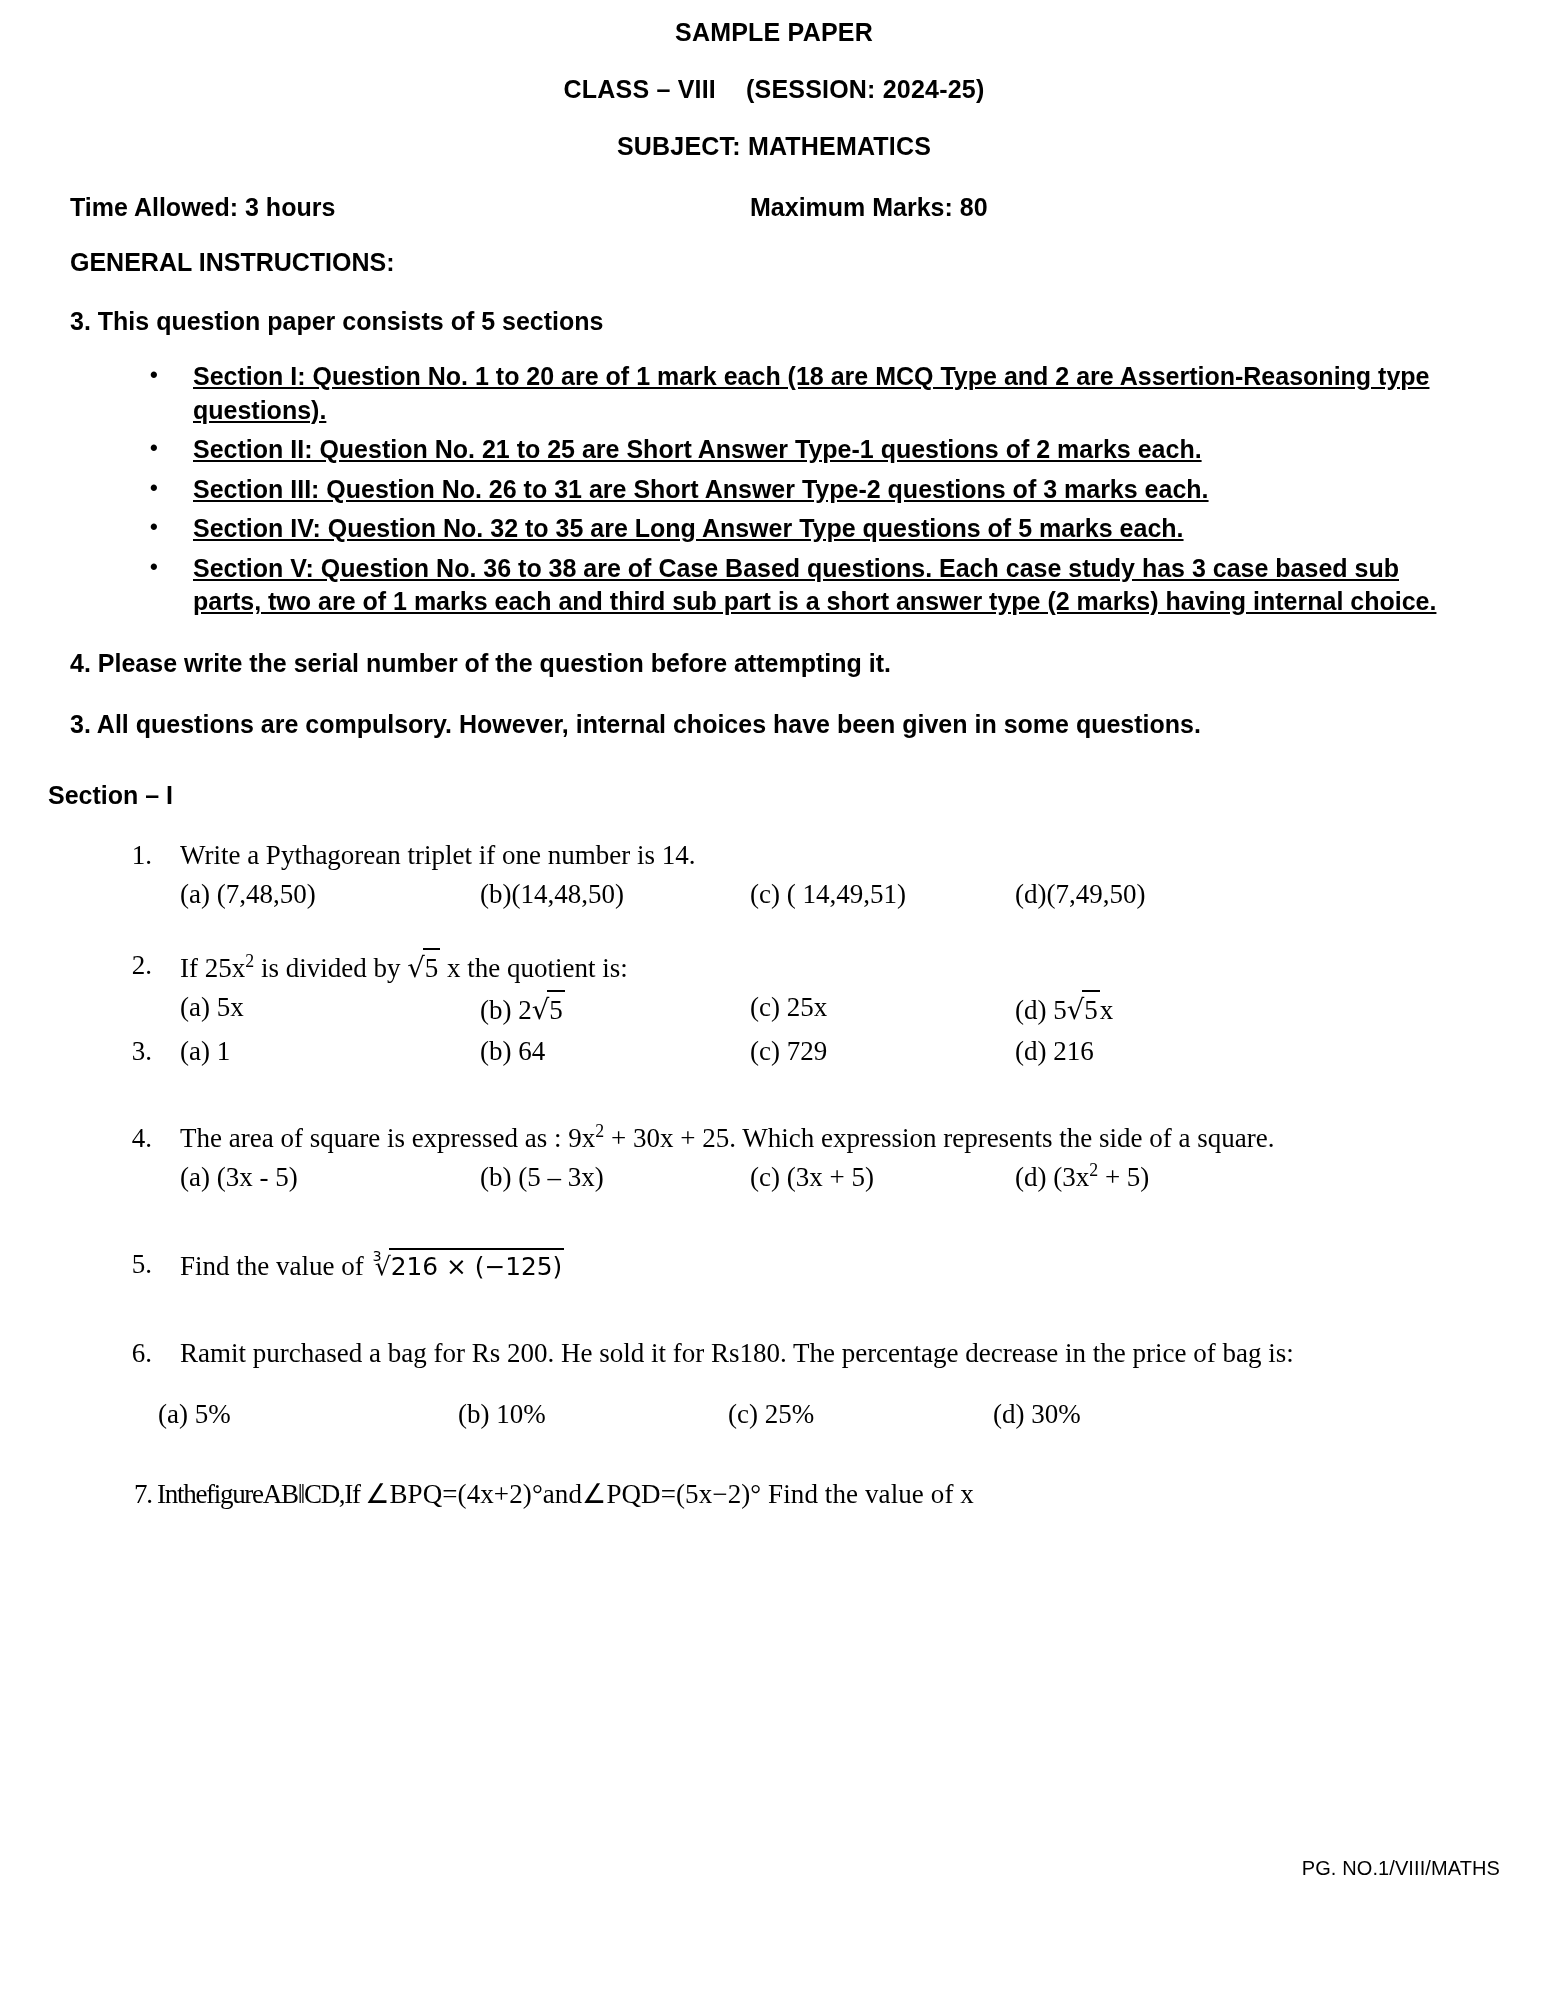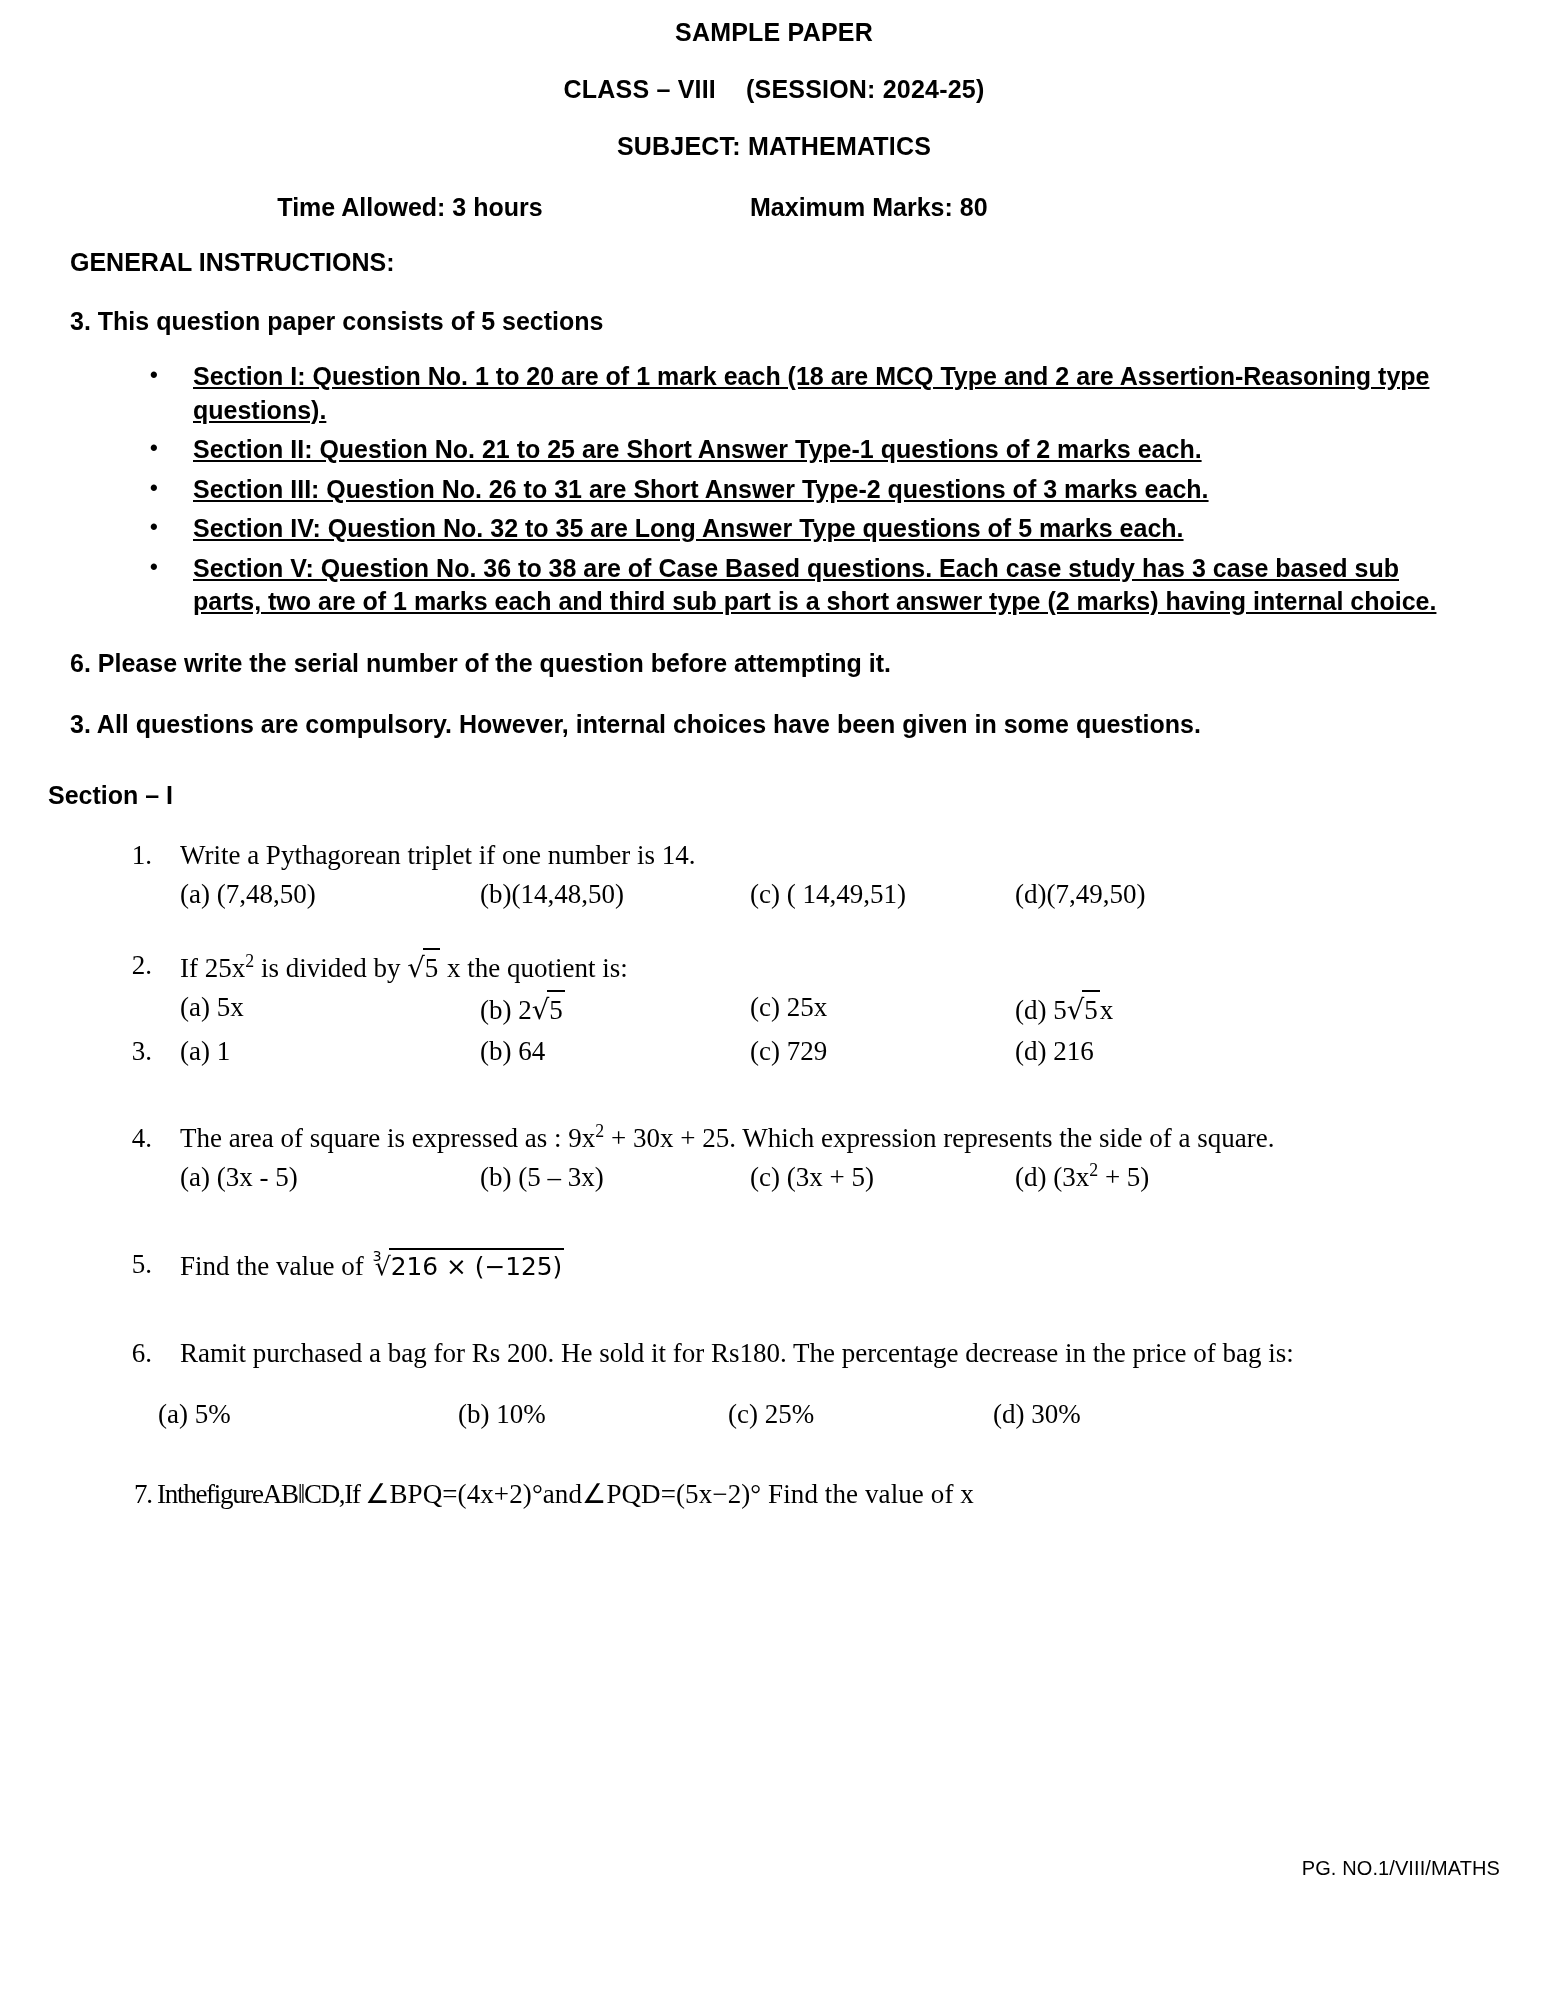--- a/index.html
+++ b/index.html
@@ -37,21 +37,21 @@
   .hdr-subject    { margin: 28px 0 0 0; }
 
   .meta-row {
     display: flex;
     justify-content: flex-start;
     font-family: "Liberation Sans", sans-serif;
     font-weight: bold;
     font-size: 25px;
     margin: 32px 0 0 22px;
   }
-  .meta-time  { width: 680px; text-align: center; }
+  .meta-time  { width: 680px; }
   .meta-marks { }
 
   .gi-title {
     font-family: "Liberation Sans", sans-serif;
     font-weight: bold;
     font-size: 25px;
     margin: 26px 0 0 22px;
   }
   .instr-num {
     font-family: "Liberation Sans", sans-serif;
@@ -219,21 +219,21 @@
     <li>
       <span class="bul">•</span>
       <span class="btxt">Section IV: Question No. 32 to 35 are Long Answer Type questions of 5 marks each.</span>
     </li>
     <li>
       <span class="bul">•</span>
       <span class="btxt">Section V: Question No. 36 to 38 are of Case Based questions. Each case study has 3 case based sub parts, two are of 1 marks each and third sub part is a short answer type (2 marks) having internal choice.</span>
     </li>
   </ul>
 
-  <div class="instr-num">6. Please write the serial number of the question before attempting it.</div>
+  <div class="instr-num">4. Please write the serial number of the question before attempting it.</div>
   <div class="instr-num">3. All questions are compulsory. However, internal choices have been given in some questions.</div>
 
   <div class="section-head">Section – I</div>
 
   <div class="qlist">
 
     <div class="q">
       <span class="qnum">1.</span>
       <div class="qbody">
         <span>Write a Pythagorean triplet if one number is 14.</span>

